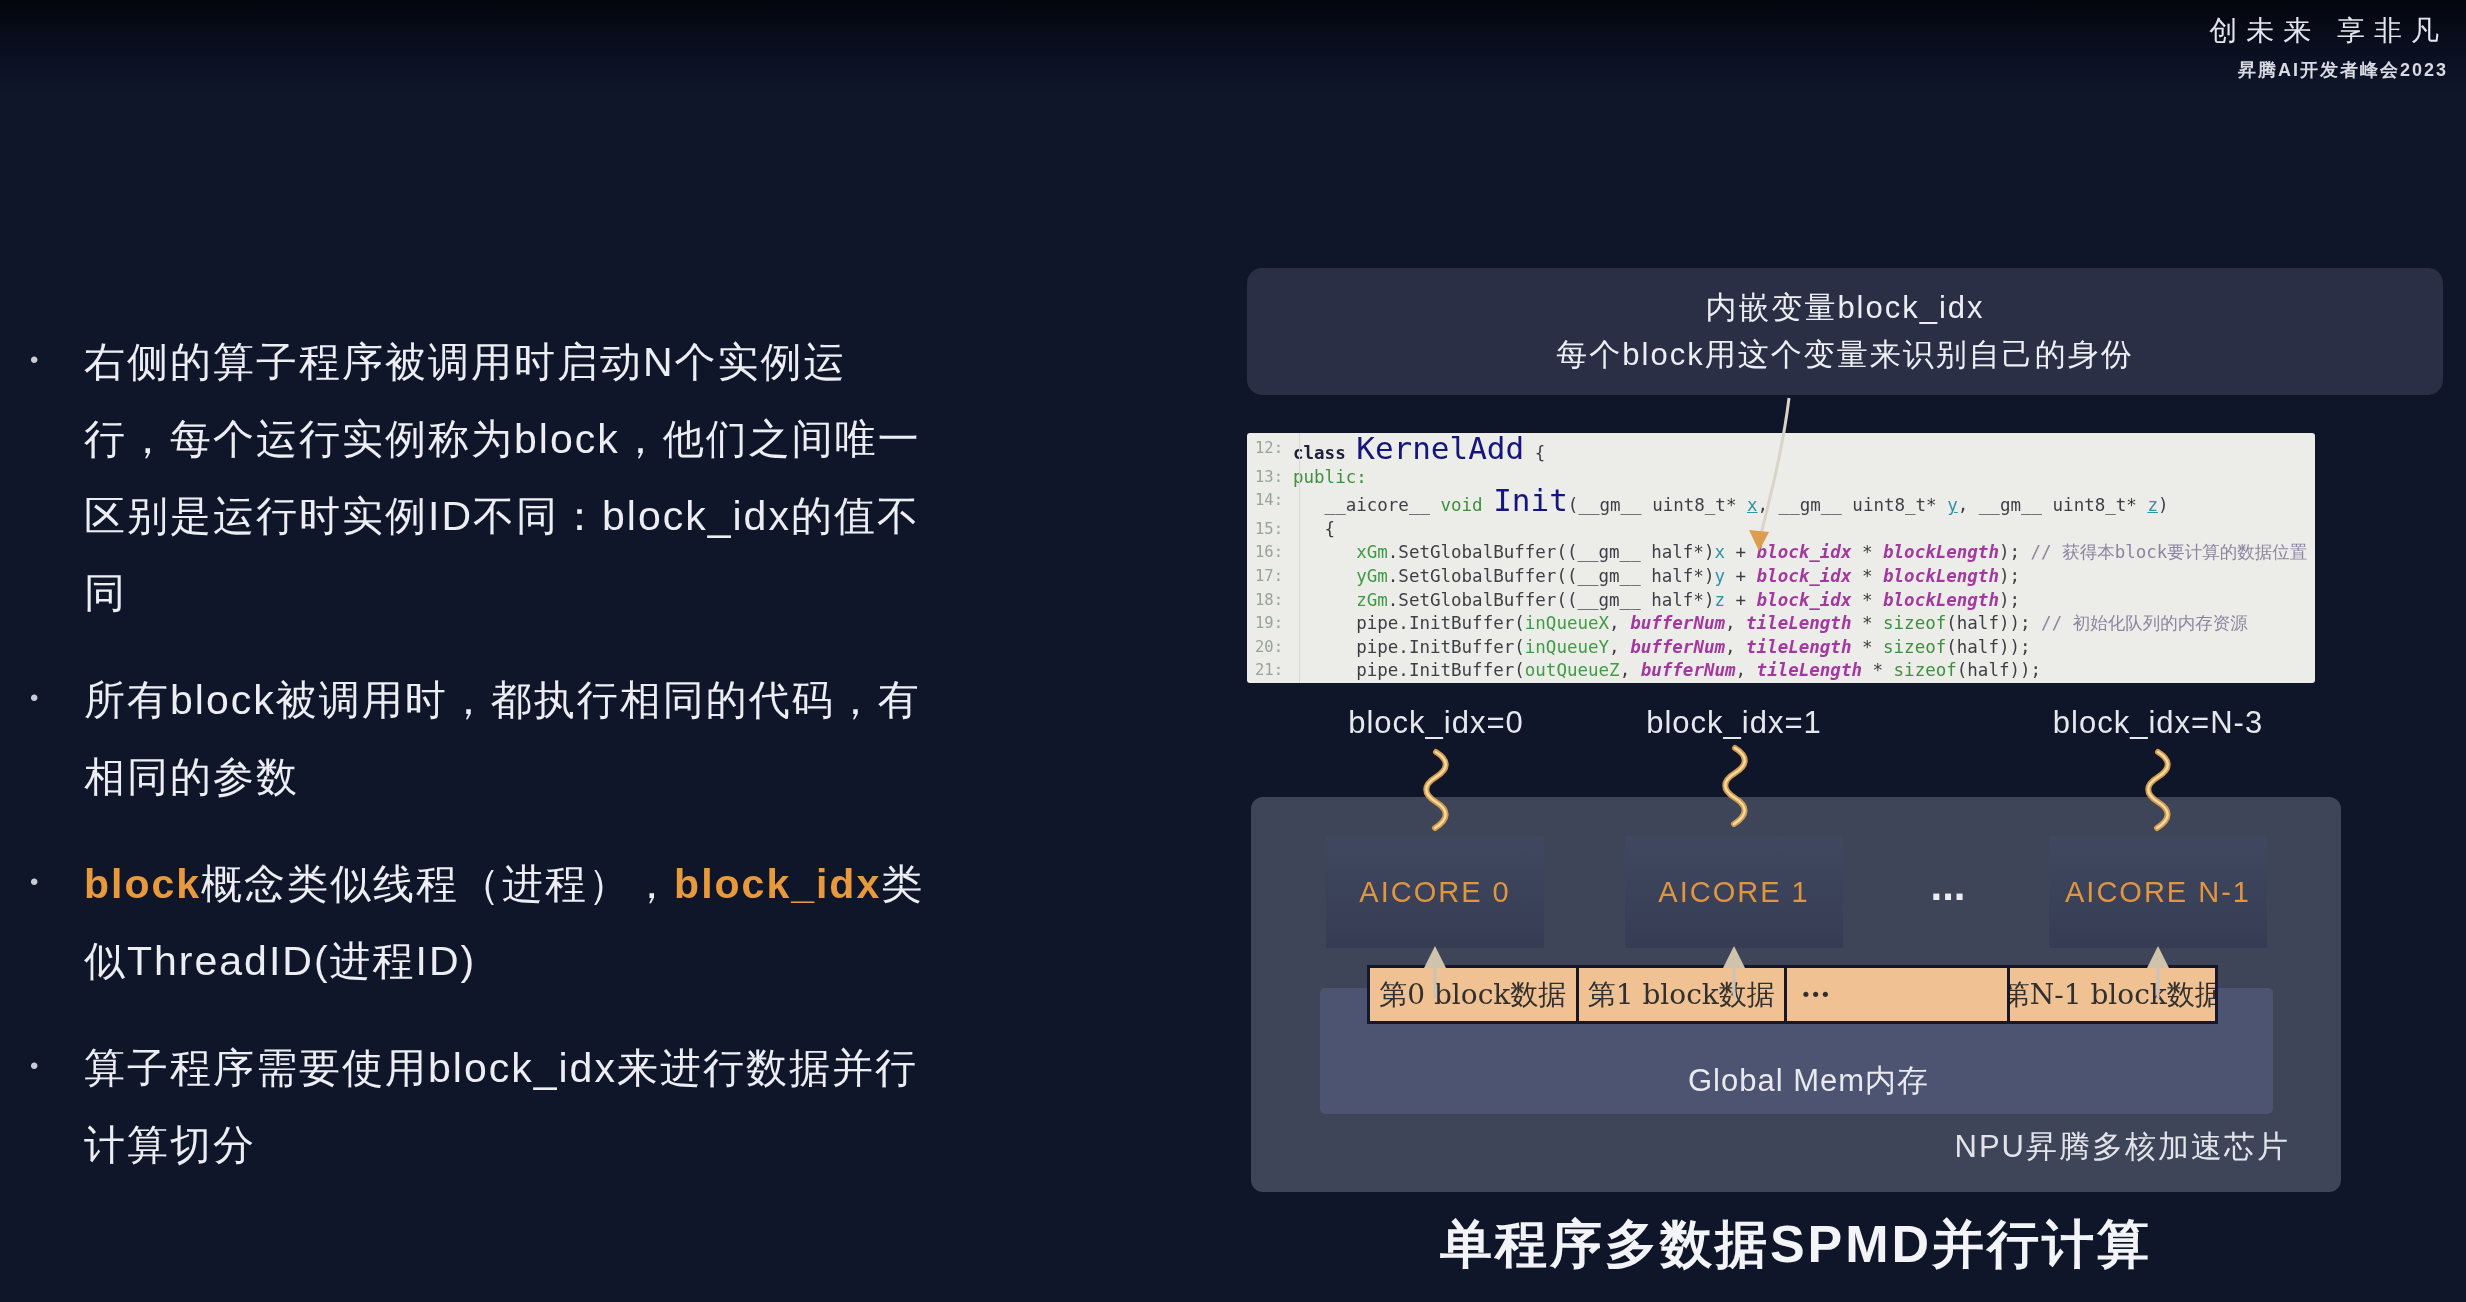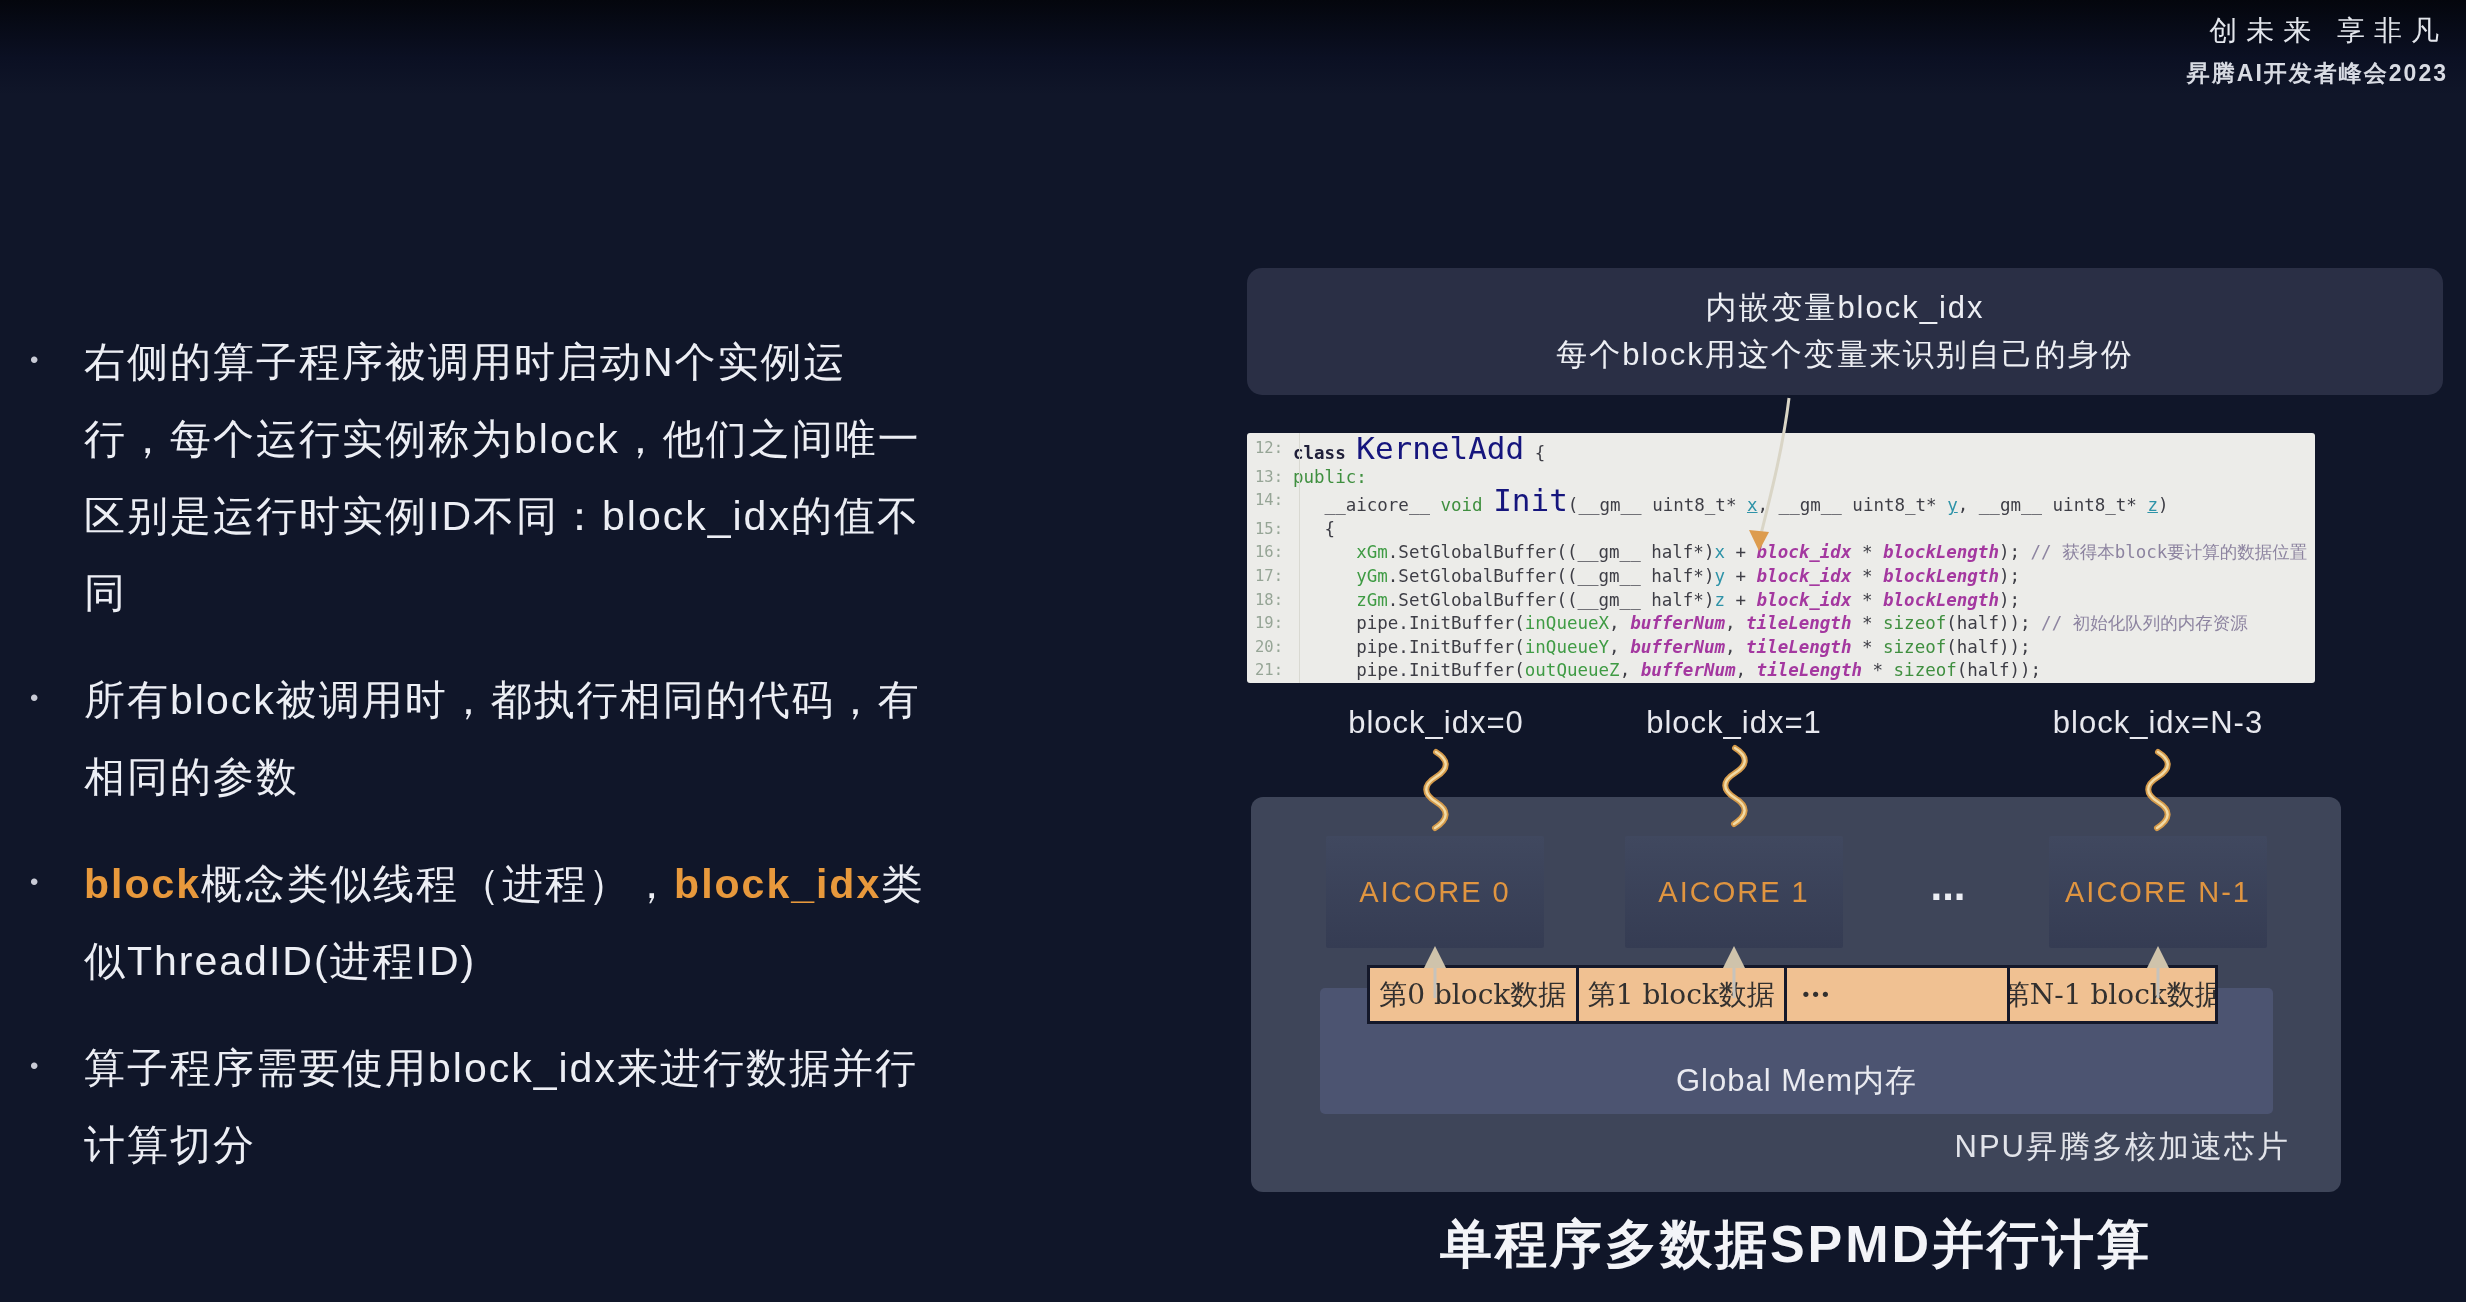--- a/index.html
+++ b/index.html
@@ -5,21 +5,21 @@
   html,body{margin:0;padding:0;background:#04060d;}
   .stage{
     position:relative;width:2466px;height:1302px;overflow:hidden;
     background:linear-gradient(180deg,#04060d 0px,#0b1023 58px,#101629 95px,#101629 1302px);
     font-family:"Liberation Sans","DejaVu Sans",sans-serif;
   }
   
   .title{position:absolute;left:28px;top:96px;font-size:57px;font-weight:bold;color:#f4f5f8;letter-spacing:1px;}
   .brand{position:absolute;right:18px;top:12px;text-align:right;}
   .brand1{font-size:28px;color:#e3e6ec;letter-spacing:9px;font-weight:500;}
-  .brand2{font-size:23px;color:#d8dbe3;font-weight:bold;letter-spacing:2px;margin-top:8px;}
+  .brand2{font-size:18px;color:#d8dbe3;font-weight:bold;letter-spacing:2px;margin-top:8px;}
   
   .bullets{position:absolute;left:30px;top:324px;width:1010px;}
   .bullet{display:flex;margin:0 0 30px 0;}
   .bmark{width:54px;flex:none;font-size:24px;color:#c9cbd6;padding-top:22px;}
   .btext{flex:1;font-size:41px;line-height:77px;color:#eceef4;letter-spacing:2px;white-space:pre-line;}
   .btext .hl{color:#e8993c;font-weight:bold;}
   
   .annbox{position:absolute;left:1247px;top:268px;width:1196px;height:127px;background:#2a2f45;border-radius:15px;
           text-align:center;padding-top:16px;box-sizing:border-box;}
   .annbox div{font-size:31px;line-height:47px;color:#eceef3;letter-spacing:2px;}
@@ -50,21 +50,21 @@
   .c0{left:1326px;} .c1{left:1625px;} .c2{left:2049px;}
   .coredots{position:absolute;left:1898px;top:862px;width:100px;text-align:center;font-size:42px;font-weight:bold;color:#eceef4;}
   .innerpanel{position:absolute;left:1320px;top:988px;width:953px;height:126px;background:#4c5471;border-radius:5px;}
   .membar{position:absolute;left:1367px;top:965px;width:845px;height:53px;display:flex;
           background:#f0c192;border:3px solid #14182a;}
   .seg{flex:1;display:flex;align-items:center;justify-content:center;overflow:hidden;white-space:nowrap;
        border-right:3px solid #14182a;font-size:28px;color:#32302f;
        font-family:"DejaVu Serif","Liberation Serif",serif;}
   .seg:last-child{border-right:none;}
   .seg.dots{justify-content:flex-start;padding-left:14px;font-weight:bold;}
-  .memlabel{position:absolute;left:1320px;top:1060px;width:953px;text-align:center;font-size:31px;color:#e9eaf0;letter-spacing:1px;}
+  .memlabel{position:absolute;left:1320px;top:1060px;width:953px;text-align:center;font-size:31px;color:#e9eaf0;letter-spacing:1px;padding-left:12px;}
   .npulabel{position:absolute;right:176px;top:1126px;font-size:31px;color:#e2e4ea;letter-spacing:2px;}
   .caption{position:absolute;left:1391px;top:1210px;width:810px;text-align:center;
            font-size:52px;font-weight:bold;color:#f3f4f8;letter-spacing:3px;}
   .overlay{position:absolute;left:0;top:0;width:2466px;height:1302px;pointer-events:none;}
 </style>
 </head>
 <body>
 
 <div class="stage">
 

